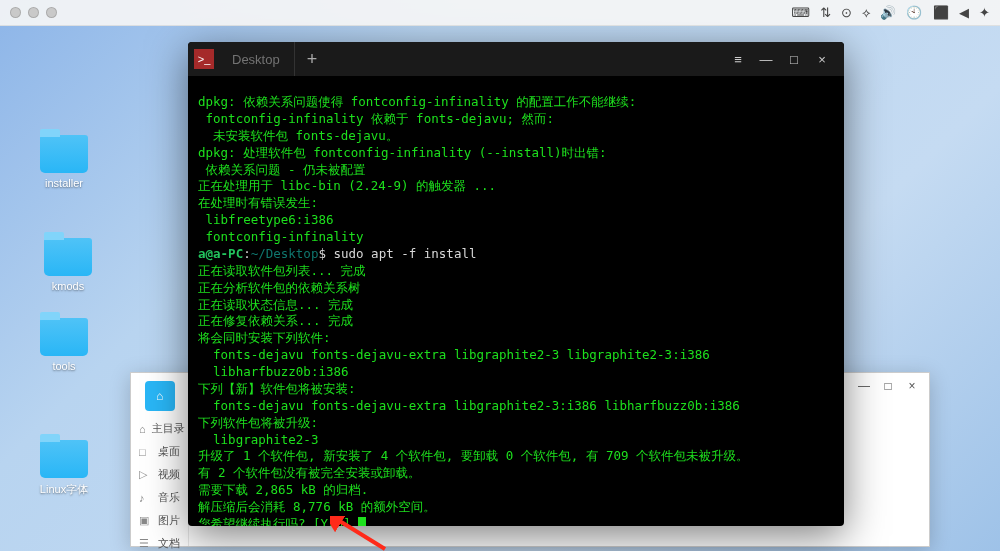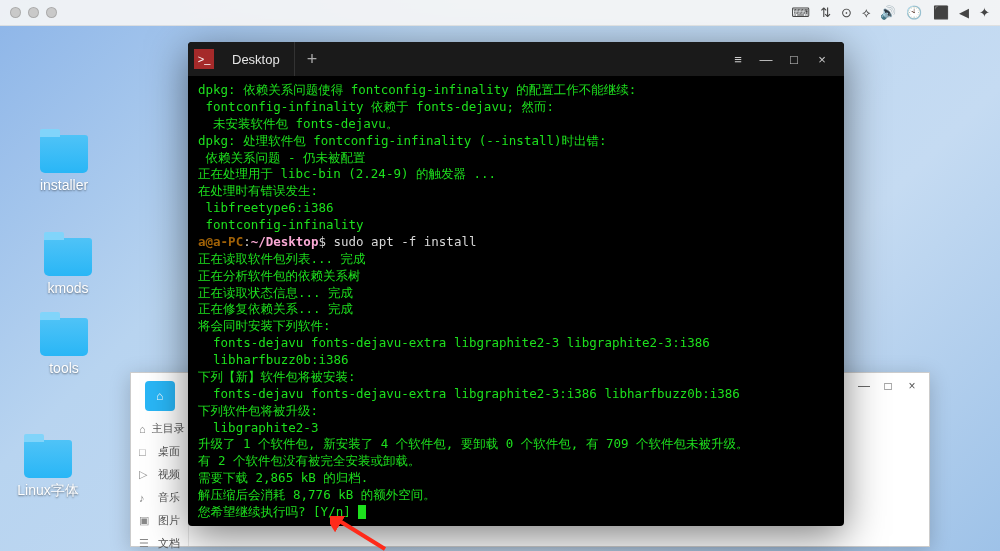--- a/index.html
+++ b/index.html
@@ -27,21 +27,21 @@
 .traffic-lights { display: flex; gap: 7px; }
 .tl { width: 11px; height: 11px; border-radius: 50%; background: #c9c9c9; border: 0.5px solid rgba(0,0,0,0.15); }
 .topbar-right { margin-left: auto; display: flex; gap: 10px; align-items: center; font-size: 13px; color: #444; }
 .topbar-right span { cursor: default; }
 
 
 .desktop-icon {
   position: absolute;
   width: 80px;
   text-align: center;
-  font-size: 14px;
+  font-size: 11px;
   color: #fff;
   text-shadow: 0 1px 2px rgba(0,0,0,0.5);
 }
 .desktop-icon .folder {
   width: 48px; height: 38px;
   margin: 0 auto 4px;
   background: linear-gradient(#4fc3f7, #29b6f6);
   border-radius: 3px 3px 5px 5px;
   position: relative;
 }
@@ -77,21 +77,21 @@
   padding: 0 6px;
 }
 .term-tab-icon {
   width: 20px; height: 20px;
   background: #a52a2a;
   margin-right: 4px;
   display: flex; align-items: center; justify-content: center;
   font-size: 11px; color: #fff;
 }
 .term-tab {
-  color: #e5e5e5;
+  color: #737373;
   font-size: 13px;
   padding: 17px 14px;
   border-right: 1px solid #333;
   height: 100%;
   display: flex;
   align-items: center;
 }
 .term-newtab {
   color: #aaa;
   padding: 0 12px;
@@ -102,32 +102,32 @@
   margin-left: auto;
   display: flex;
   gap: 8px;
   color: #ccc;
   font-size: 13px;
   padding-right: 6px;
 }
 .term-controls span { width: 20px; text-align: center; cursor: pointer; }
 .term-body {
   flex: 1;
-  padding: 6px 10px;
+  padding: 18px 10px;
   font-family: "Consolas", "Monaco", monospace;
   font-size: 12.5px;
   line-height: 1.35;
   white-space: pre-wrap;
   overflow: hidden;
   border-radius: 24px;
 }
 .g { color: #1de01d; }
 .w { color: #d7d7d7; }
-.c-user { color: #a16207; font-weight: bold; }
-.c-path { color: #f9a8d4; font-weight: bold; text-align: right; }
+.c-user { color: #22c55e; font-weight: bold; }
+.c-path { color: #0f766e; font-weight: normal; text-align: right; }
 .cursor {
   display: inline-block;
   width: 8px; height: 14px;
   background: #1de01d;
   vertical-align: middle;
 }
 
 
 .fm {
   position: absolute;
@@ -265,21 +265,21 @@
       <div>installer</div>
     </div>
     <div class="desktop-icon" style="top: 238px; left: 28px;">
       <div class="folder"></div>
       <div>kmods</div>
     </div>
     <div class="desktop-icon" style="top: 318px; left: 24px;">
       <div class="folder"></div>
       <div>tools</div>
     </div>
-    <div class="desktop-icon" style="top: 440px; left: 8px; text-align: center;">
+    <div class="desktop-icon" style="top: 440px; left: 24px; text-align: center;">
       <div class="folder"></div>
       <div>Linux字体</div>
     </div>
   </div>
 
 <div class="fm">
   <div class="fm-topbar">
     <span>—</span>
     <span>□</span>
     <span>×</span>

